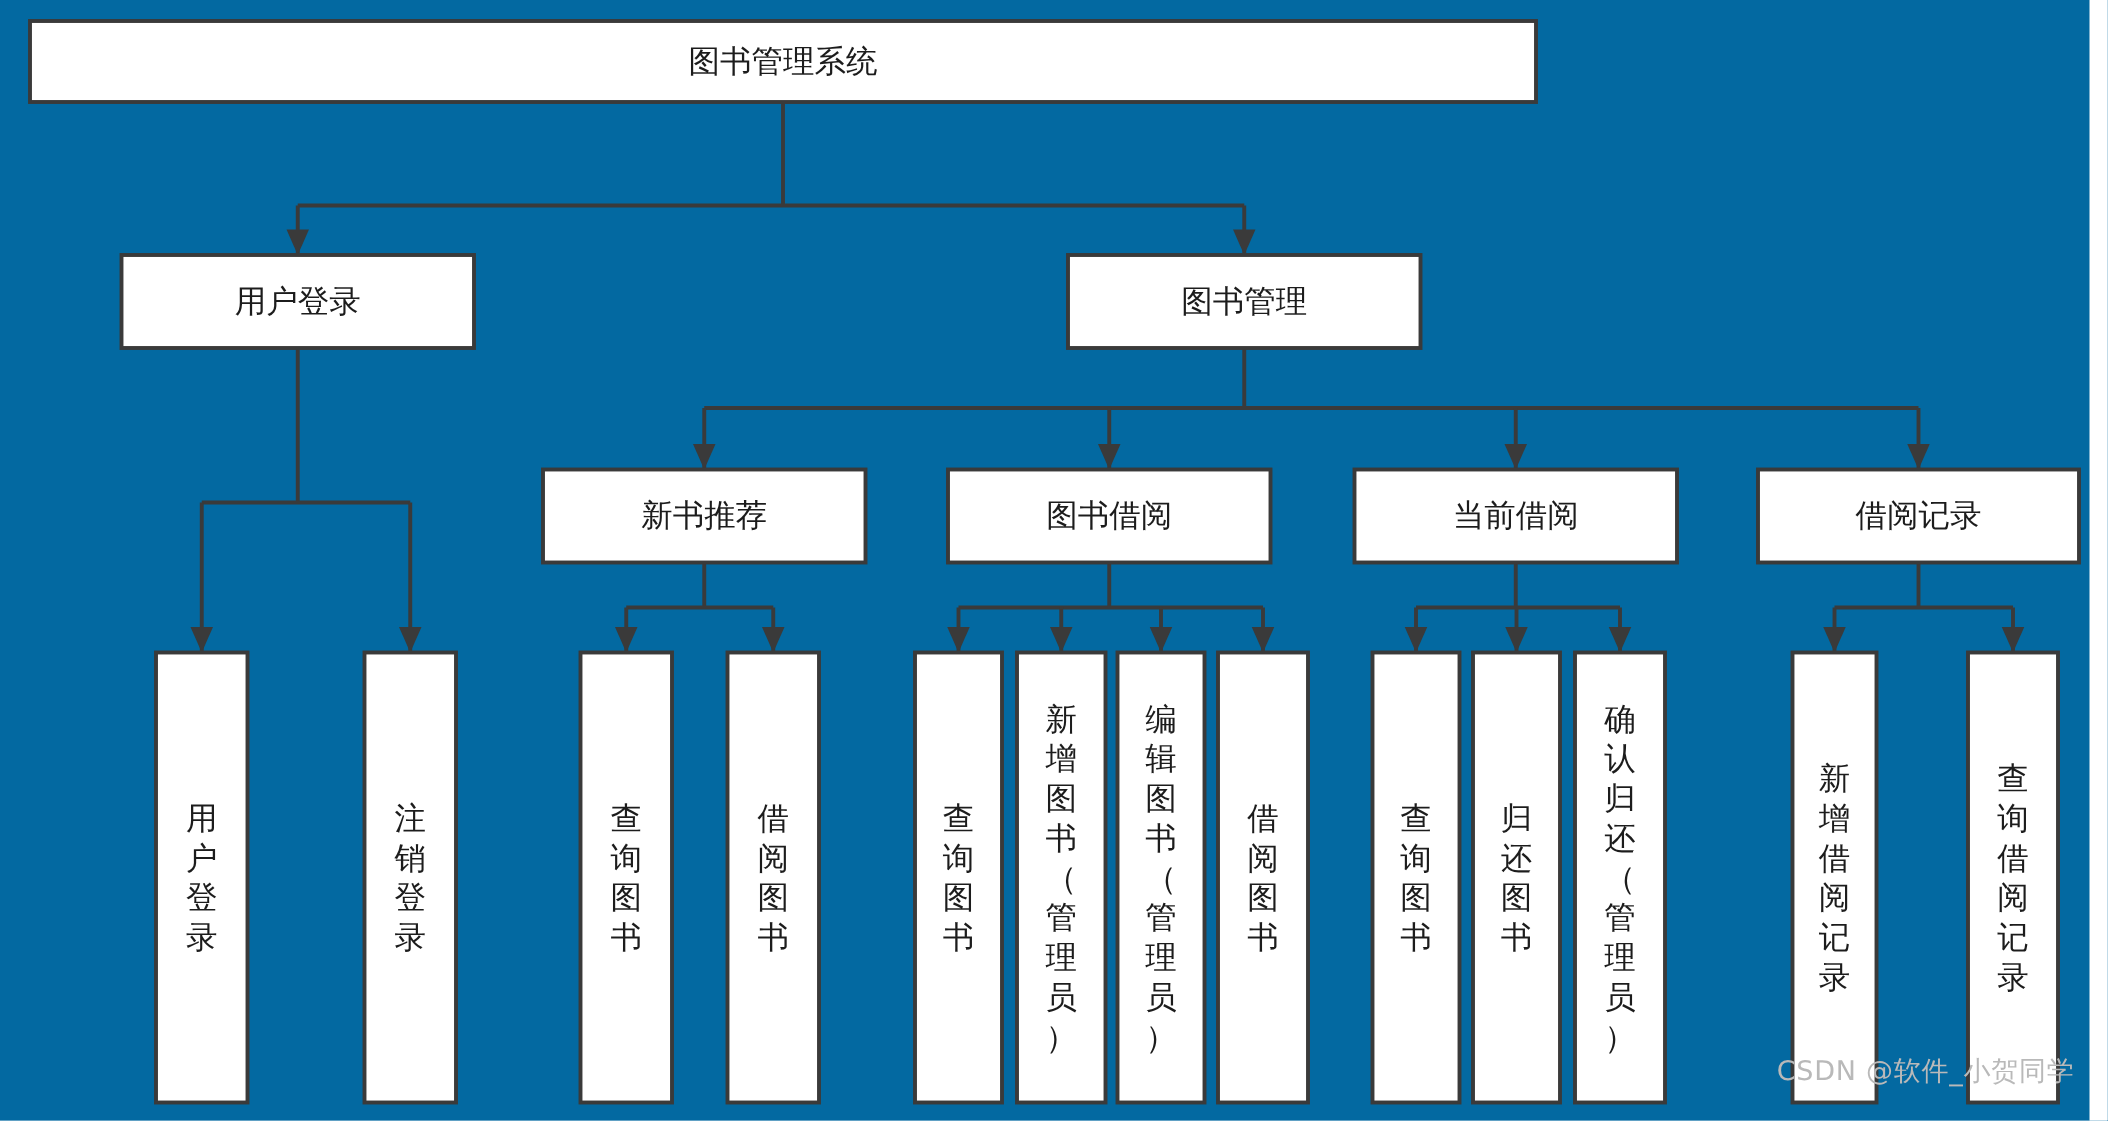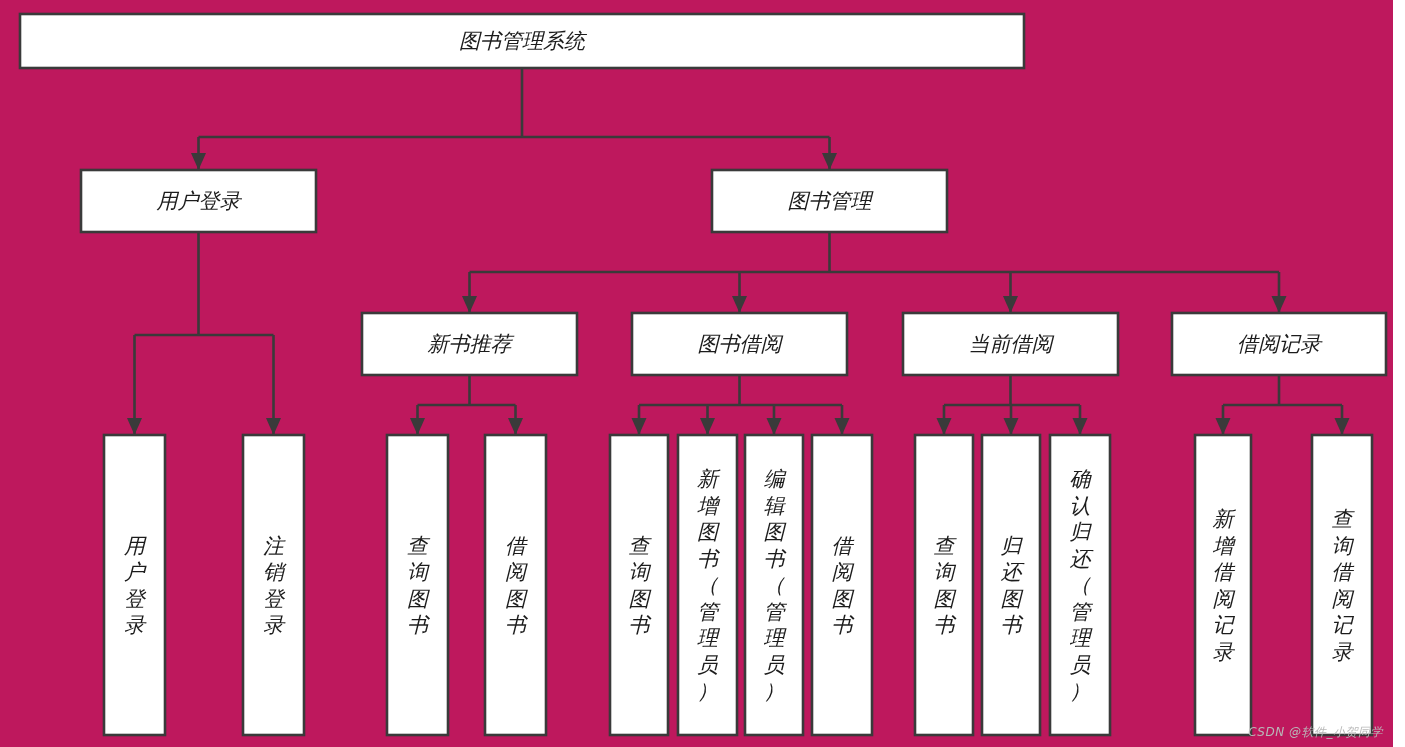--- a/index.html
+++ b/index.html
@@ -10,22 +10,21 @@
   body {
     width: 1405px;
     height: 747px;
     overflow: hidden;
     font-family: "DejaVu Sans", "Liberation Sans", sans-serif;
   }
   #diagram-root {
     position: relative;
     width: 1393px;
     height: 747px;
-    background: #be185d;
-    font-style: italic;
+    background: #0369a1;
   }
   svg#tree-svg {
     position: absolute;
     left: 0;
     top: 0;
     width: 1405px;
     height: 747px;
   }
   .node-box {
     fill: #ffffff;
@@ -51,23 +50,23 @@
   }
   .node-label-v {
     font-family: "DejaVu Sans", "Liberation Sans", sans-serif;
     font-size: 21px;
     fill: #1c1c1c;
     text-anchor: middle;
   }
   .watermark {
     position: absolute;
     right: 10px;
-    bottom: 6px;
-    font-family: "DejaVu Sans", "Liberation Sans", sans-serif;
-    font-size: 12px;
+    bottom: 21px;
+    font-family: "DejaVu Sans", "Liberation Sans", sans-serif;
+    font-size: 18px;
     color: #b9b9b9;
     white-space: nowrap;
     letter-spacing: 0.5px;
   }
 </style>
 </head>
 <body>
 
 <div id="diagram-root">
   <svg id="tree-svg" viewBox="0 0 1405 747">

